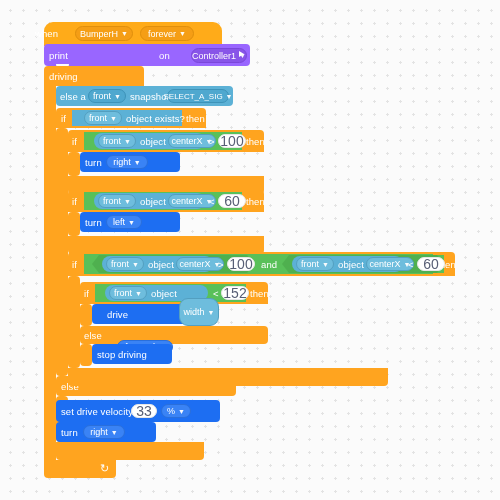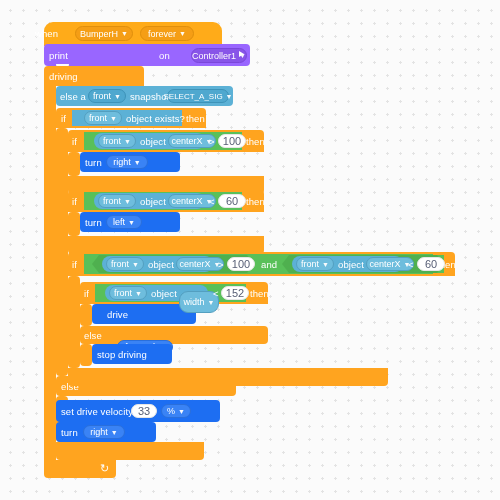--- a/index.html
+++ b/index.html
@@ -40,21 +40,21 @@
   .pill .arrow{font-size:7px;line-height:1;opacity:.95;transform:translateY(-.5px);}
   .pill-sense{background:#4fa8cf;border:1px solid #3d93b9;}
   .pill-sense-lt{background:#6ebddd;border:1px solid #539fc0;}
   .pill-look{background:#8855e8;border:1px solid #7a47da;}
   .pill-motion{background:#3a83f5;border:1px solid #2a6fdb;}
   .pill-white{
     background:#ffffff;border:1px solid #e2e2e2;color:#575e75;border-radius:9px;
   }
   .pill-num{
     background:#ffffff;border:1px solid #e6e6e6;color:#575e75;border-radius:9px;
-    font-size:11px;
+    font-size:14px;
   }
 
   
   .hex{
     position:absolute;box-sizing:border-box;
     display:flex;align-items:center;
   }
   .hexbg{
     position:absolute;left:0;top:0;width:100%;height:100%;
     clip-path:polygon(7px 0,calc(100% - 7px) 0,100% 50%,calc(100% - 7px) 100%,7px 100%,0 50%);
@@ -263,21 +263,21 @@
   <div class="bar c-ctrl" style="left:80px;top:282px;width:188px;height:22px;border-radius:4px 4px 0 0;"></div>
   <span class="label" style="left:84px;top:289px;">if</span>
   <div class="hex hex-op" style="left:95px;top:284px;width:151px;height:18px;">
     <div class="hexbg hex-op"></div>
     <div class="rep" style="left:10px;top:1px;width:103px;height:16px;z-index:2;">
       <div class="pill pill-sense-lt" style="left:4px;top:1px;width:38px;height:14px;">
         <span class="cap">front</span>
         <span class="arrow">▼</span>
       </div>
       <span class="label" style="left:46px;top:4px;">object</span>
-      <div class="pill pill-sense-lt" style="left:74px;top:6px;width:40px;height:22px;text-align:center;">
+      <div class="pill pill-sense-lt" style="left:74px;top:13px;width:40px;height:28px;text-align:center;">
         <span class="cap">width</span>
         <span class="arrow">▼</span>
       </div>
     </div>
     <span class="label" style="left:118px;top:5px;z-index:2;">&lt;</span>
     <div class="pill pill-num" style="left:126px;top:2px;width:28px;height:14px;z-index:2;">
       <span>152</span>
     </div>
   </div>
   <span class="label" style="left:250px;top:289px;">then</span>

